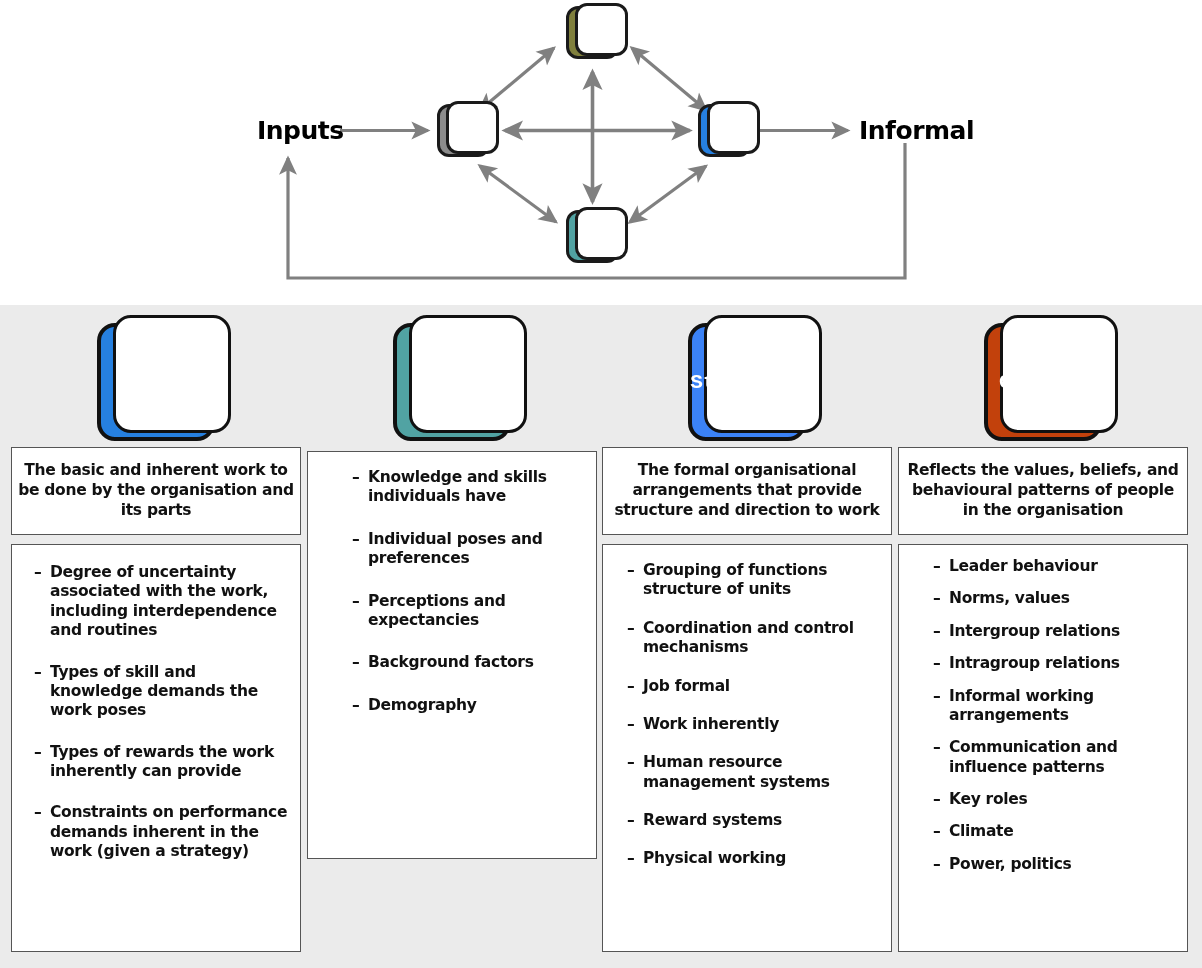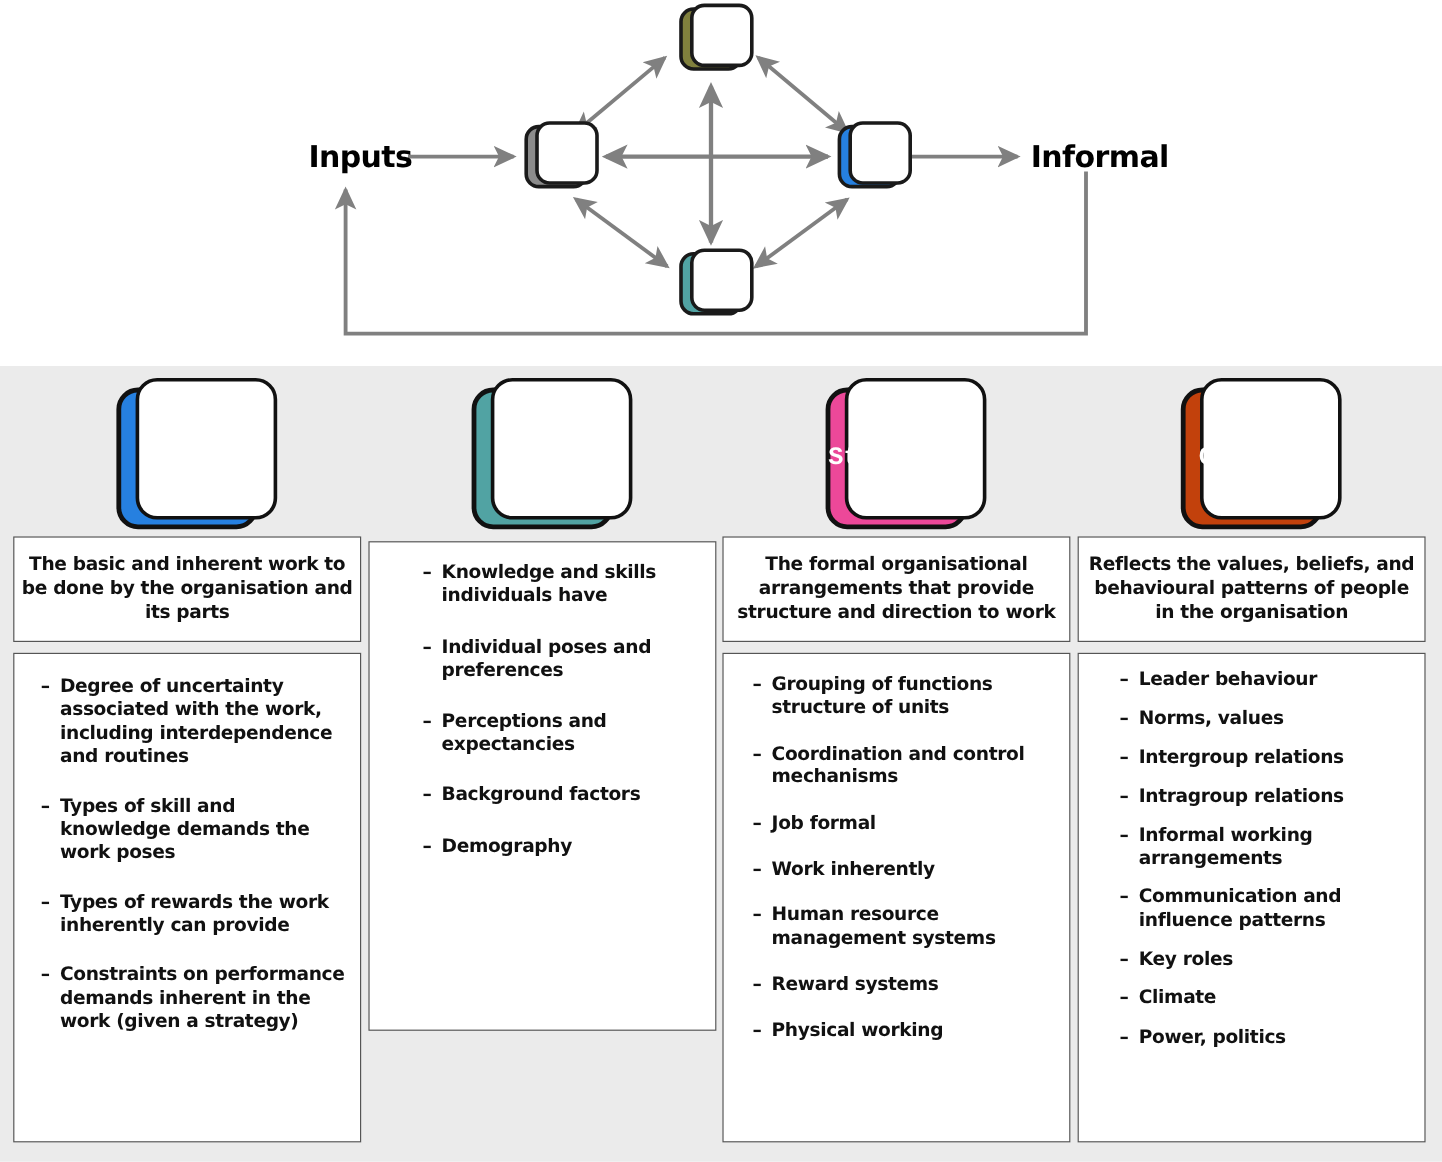--- a/index.html
+++ b/index.html
@@ -102,21 +102,21 @@
     left:12px;top:-12px;
     width:118px;height:118px;
     border-radius:18px;
     border:3px solid #111111;
     box-sizing:border-box;
     background:#ffffff;
     z-index:-1;
   }
   .card.blue{background:#2680e0;}
   .card.teal{background:#51a3a3;}
-  .card.grey{background:#ec4899;}
+  .card.grey{background:#3b82f6;}
   .card.olive{background:#c2410c;}
 
   
   .desc-box{
     margin-top:5px;
     height:88px;
     background:#ffffff;
     border:1px solid #555555;
     box-sizing:border-box;
     display:flex;align-items:center;justify-content:center;

